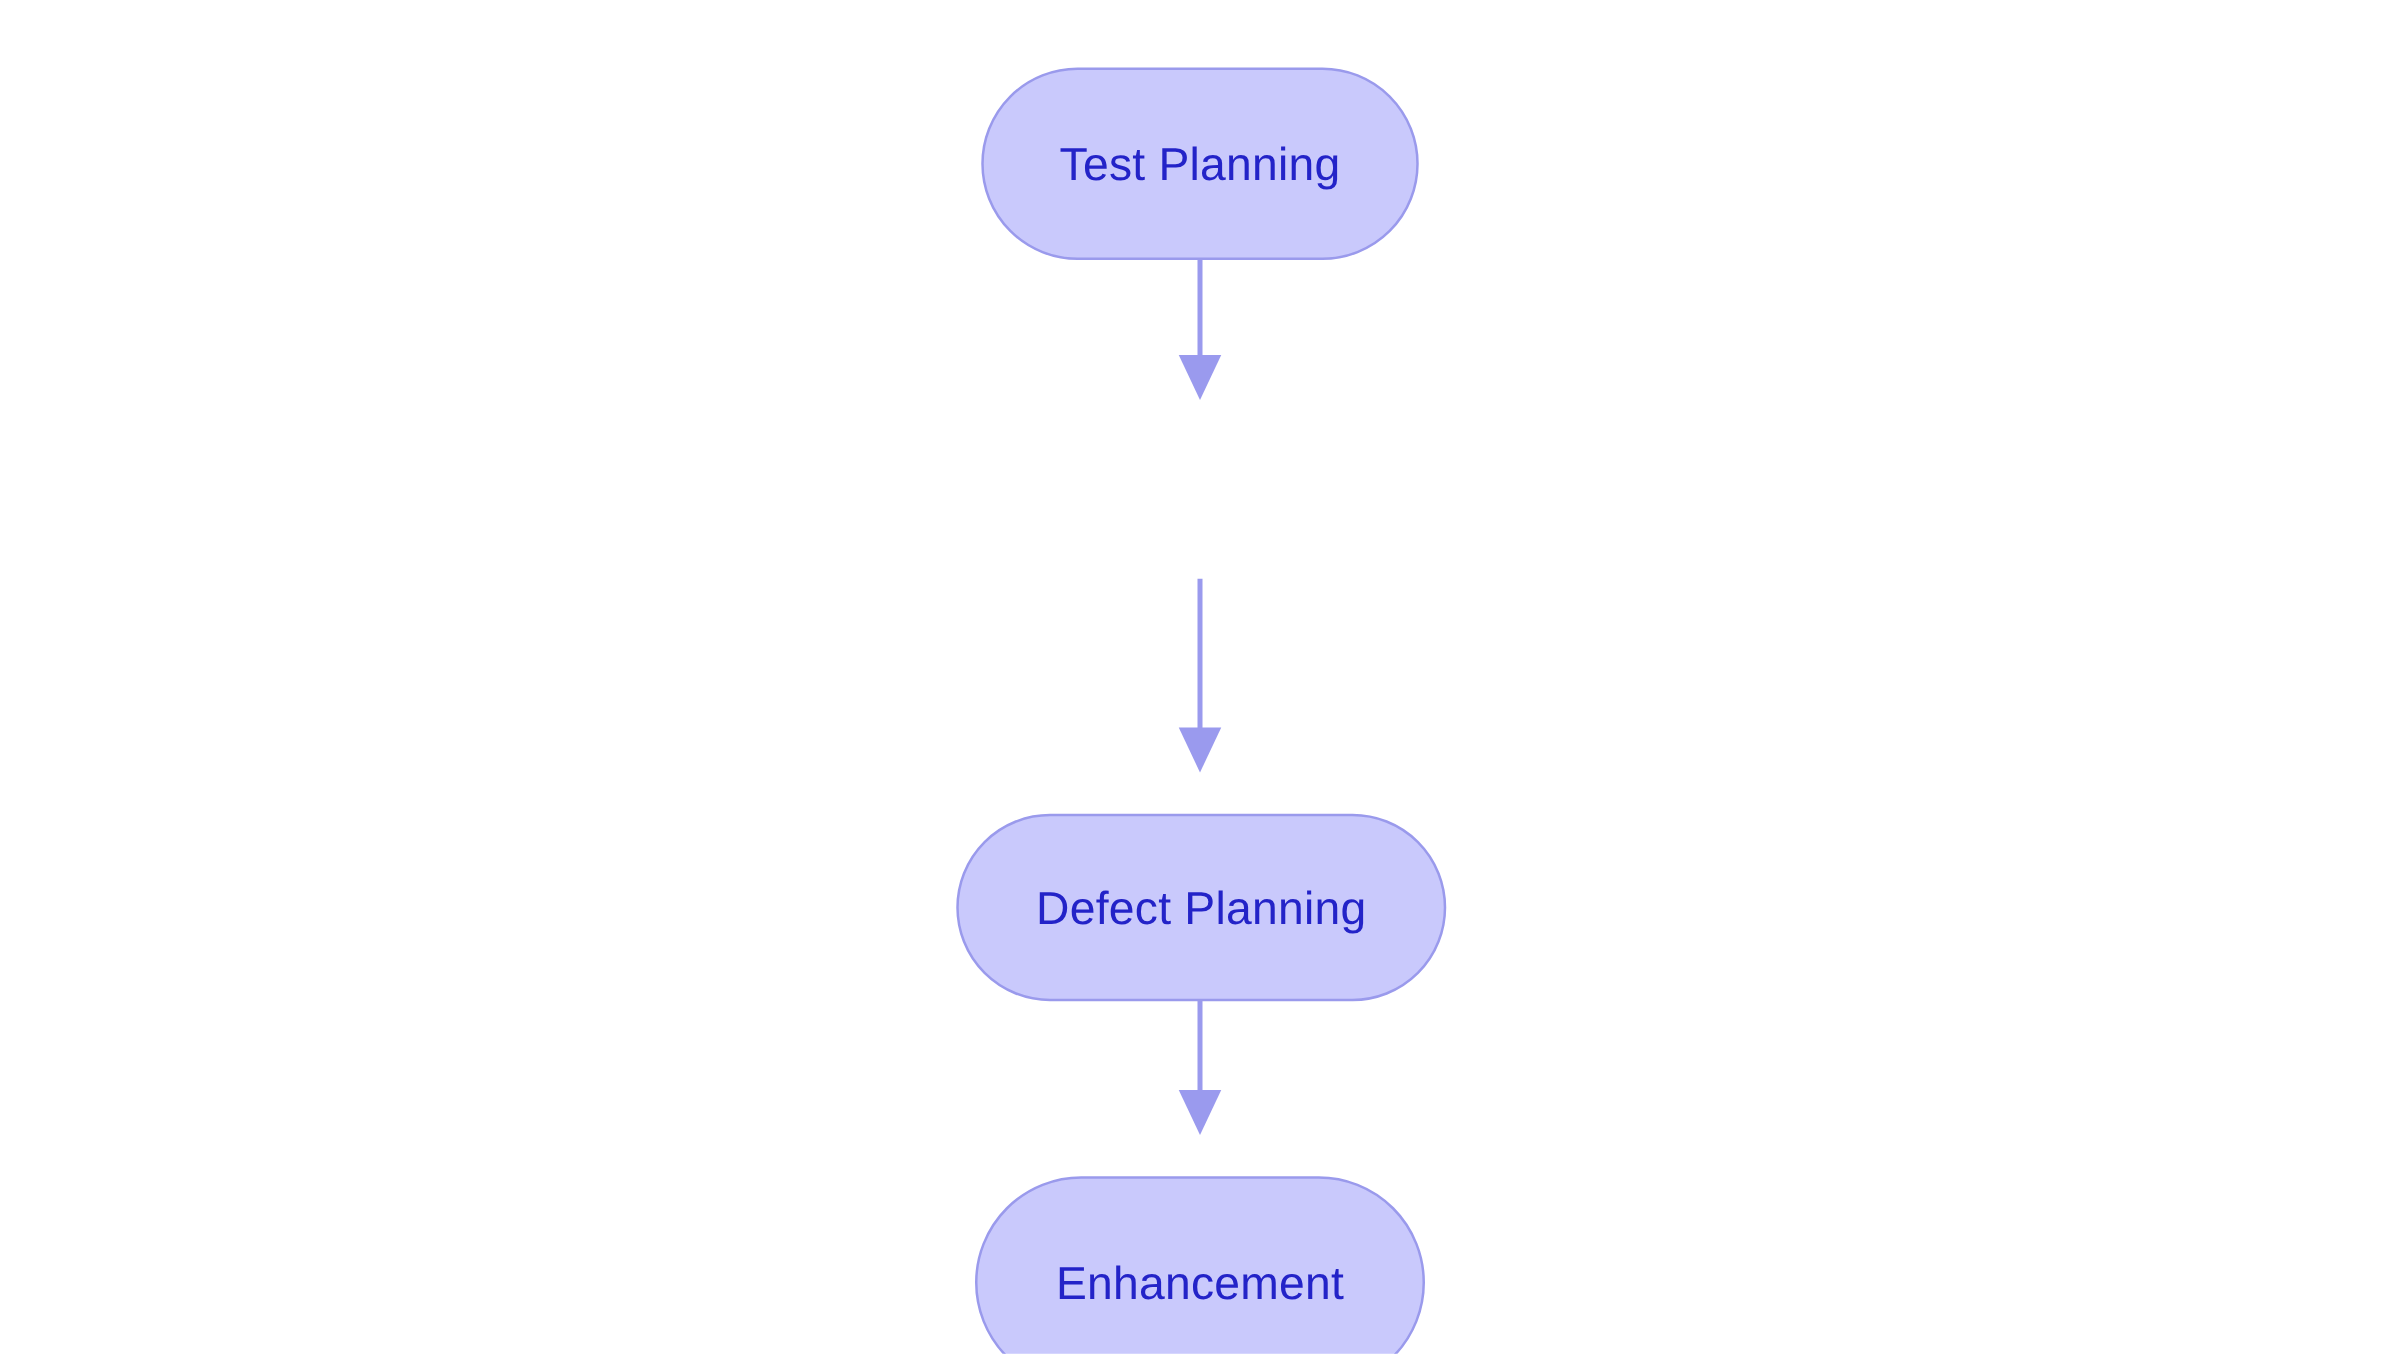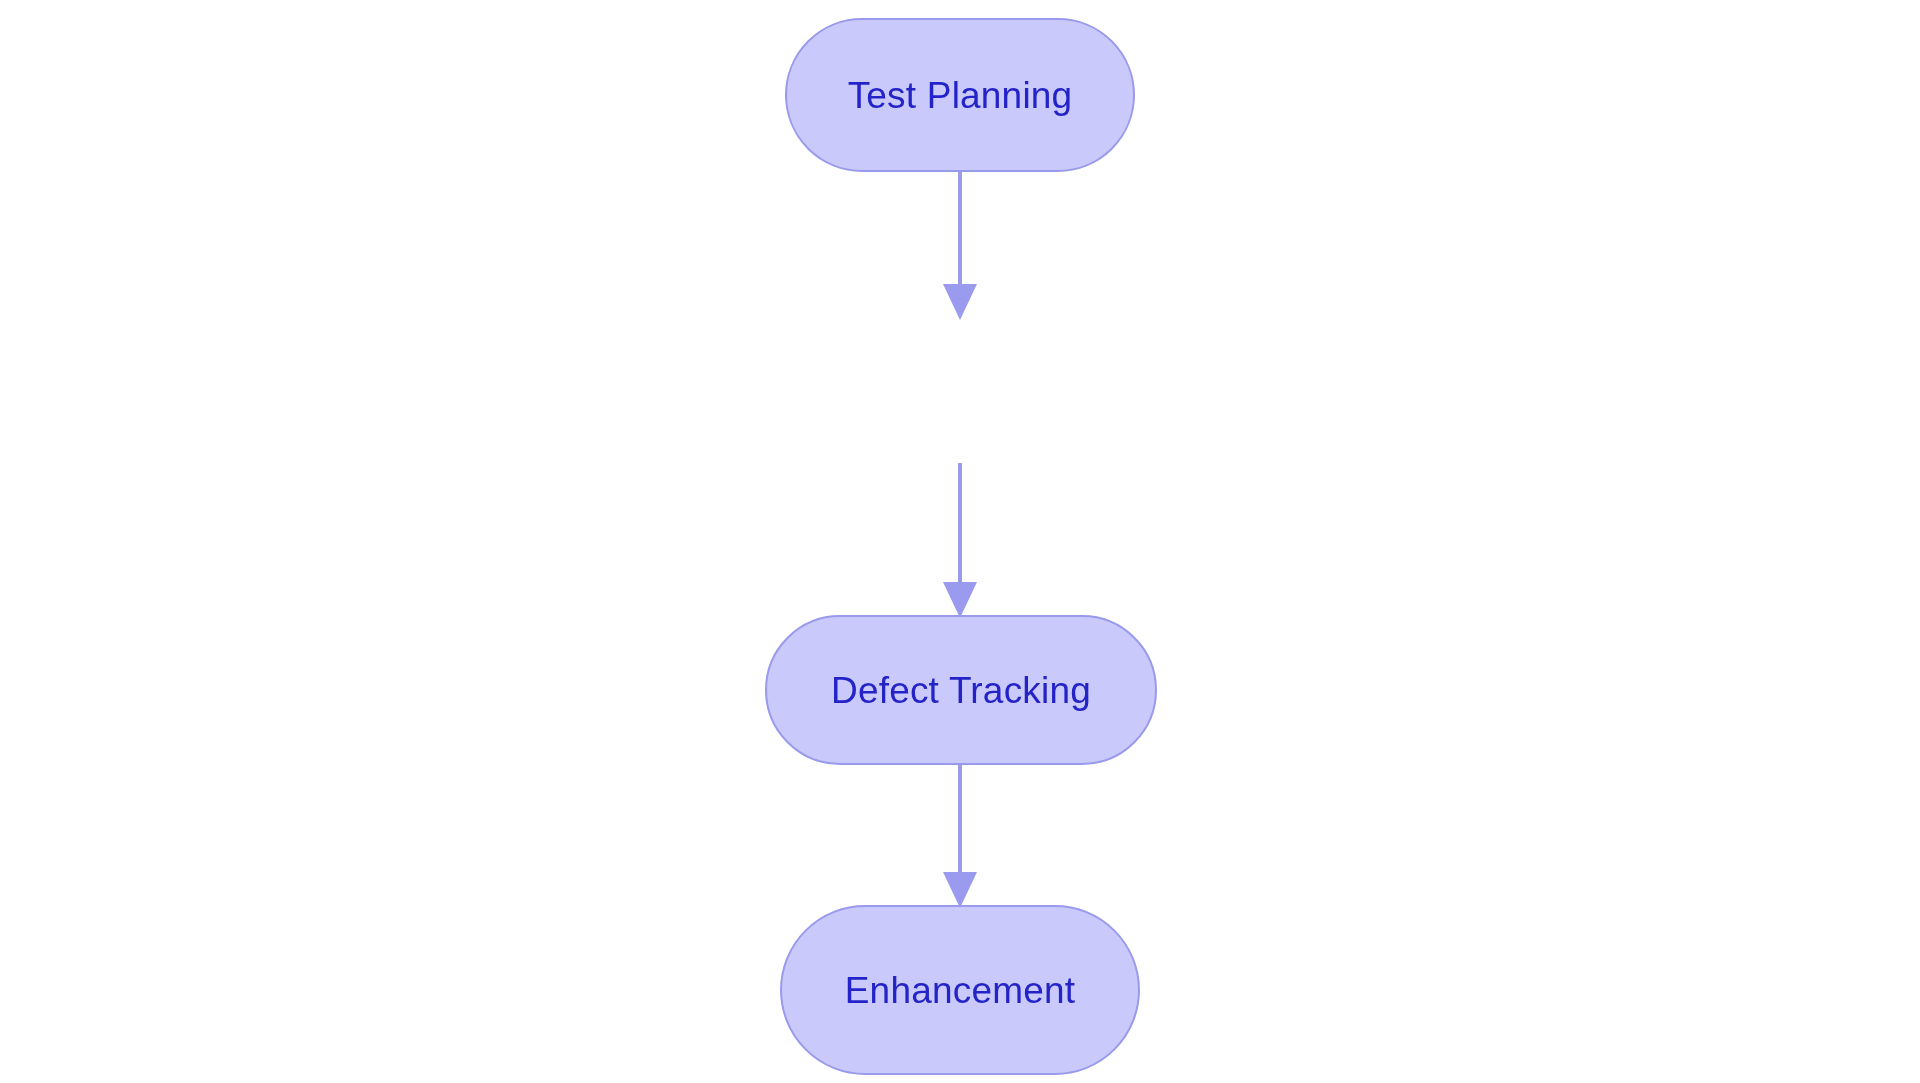--- a/index.html
+++ b/index.html
@@ -22,20 +22,21 @@
   .flow-node {
     position: absolute;
     box-sizing: border-box;
     display: flex;
     align-items: center;
     justify-content: center;
     background: #c9c9fc;
     border: 2px solid #9a9aec;
     border-radius: 999px;
     z-index: 2;
+    margin-top: 36px;
   }
   .flow-node-label {
     font-family: "Liberation Sans", sans-serif;
     font-size: 37px;
     font-weight: 400;
     color: #2323c8;
     letter-spacing: 0.2px;
     white-space: nowrap;
     line-height: 1;
   }
@@ -73,20 +74,20 @@
     <line x1="30" y1="0" x2="30" y2="115" stroke="#9a9aee" stroke-width="4"></line>
     <polygon points="30,145 13,109 47,109" fill="#9a9aee"></polygon>
   </svg>
 
   <div id="node-0" class="flow-node">
     <span class="flow-node-label">Test Planning</span>
   </div>
 
 
   <div id="node-2" class="flow-node">
-    <span class="flow-node-label">Defect Tracking</span>
+    <span class="flow-node-label">Defect Planning</span>
   </div>
 
   <div id="node-3" class="flow-node">
     <span class="flow-node-label">Enhancement</span>
   </div>
 
 </div>
 
 </body></html>

